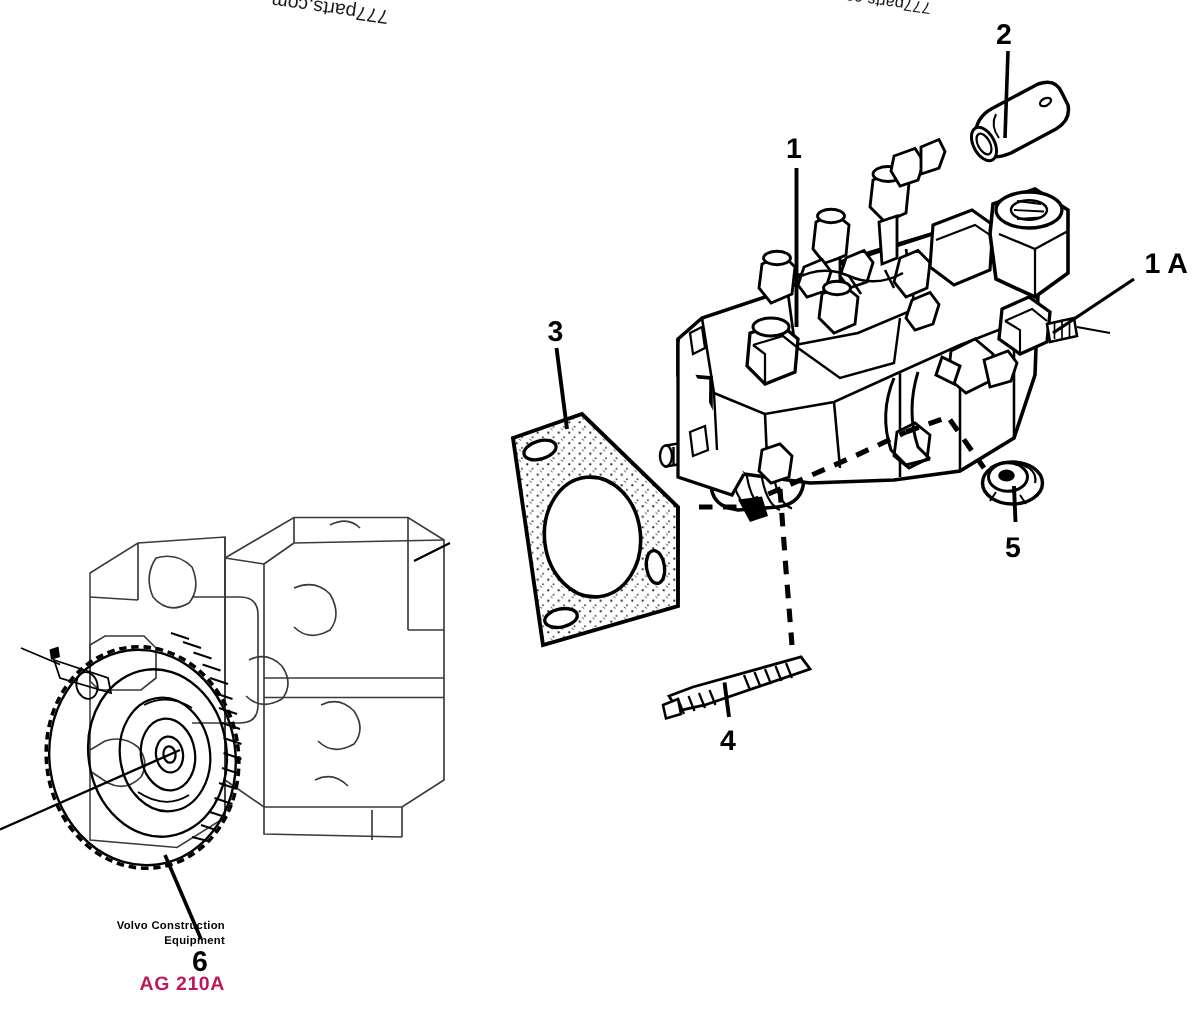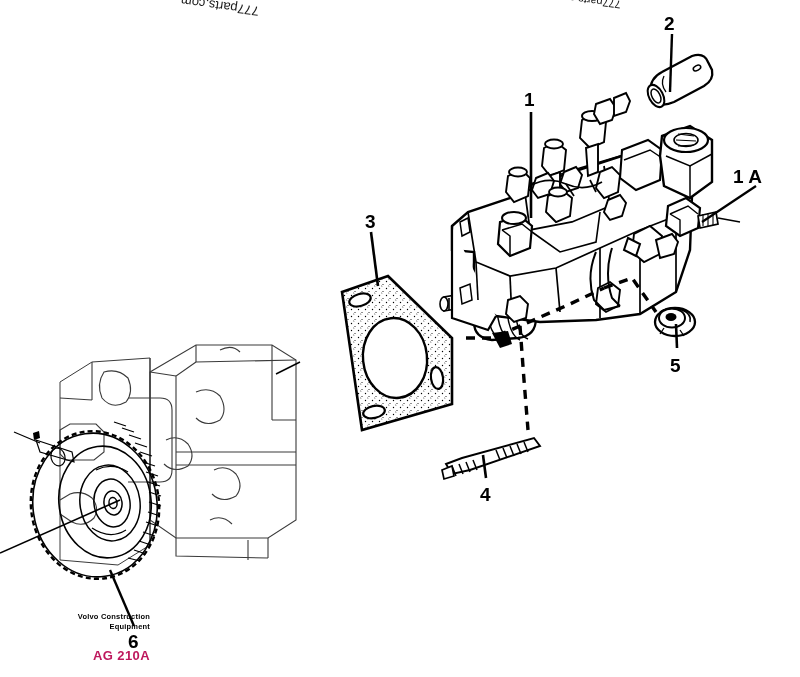--- a/index.html
+++ b/index.html
@@ -309,21 +309,21 @@
       <path d="M486 478 L483 455" stroke-width="2.6"></path>
       <path d="M677 348 L676 324" stroke-width="2.6"></path>
       <path d="M134 626 L110 570" stroke-width="2.4"></path>
       <path d="M0 553 L120 500" stroke-width="1.6"></path>
       <path d="M276 374 L300 362" stroke-width="1.4"></path>
     </g>
   </svg>
 
   <div class="callout callout-num" style="left:524px; top:90px;">1</div>
 
-  <div class="callout callout-num" style="left:733px; top:167px;">1 A</div>
+  <div class="callout callout-num" style="left:763px; top:167px;">1 A</div>
 
   <div class="callout callout-num" style="left:664px; top:14px;">2</div>
 
   <div class="callout callout-num" style="left:365px; top:212px;">3</div>
 
   <div class="callout callout-num" style="left:480px; top:485px;">4</div>
 
   <div class="callout callout-num" style="left:670px; top:356px;">5</div>
 
   <div class="callout callout-num" style="left:128px; top:632px;">6</div>

